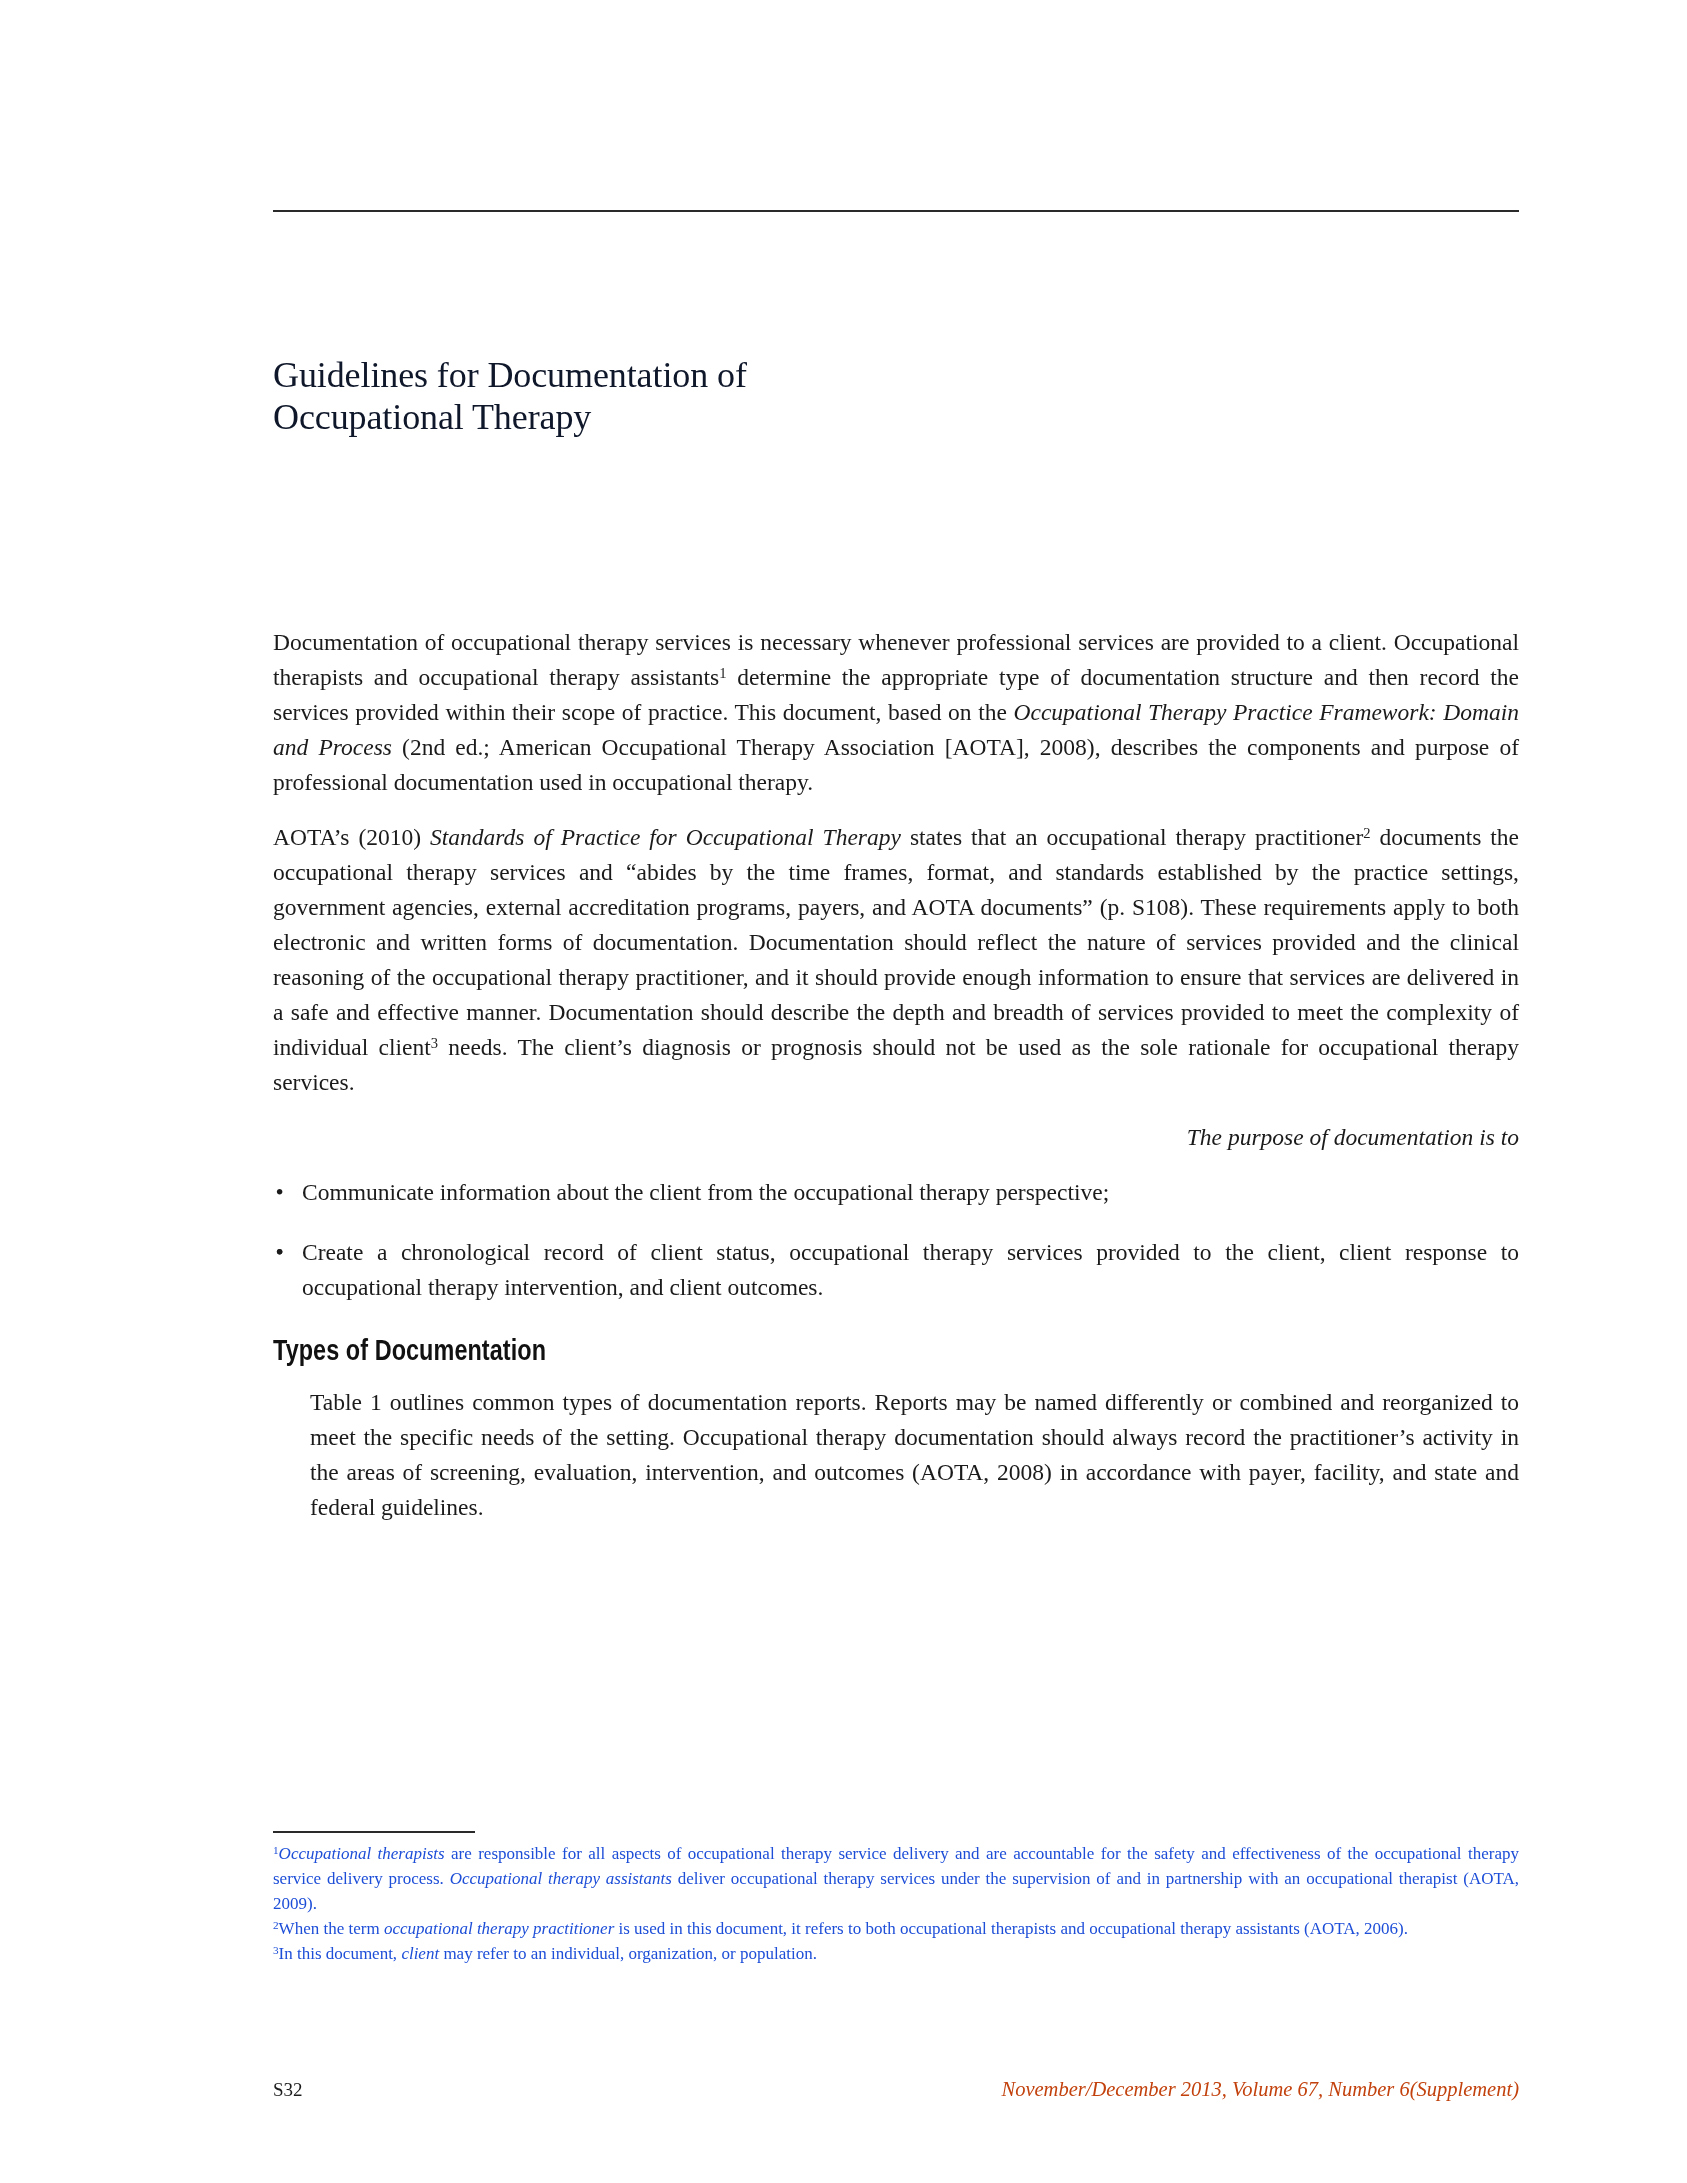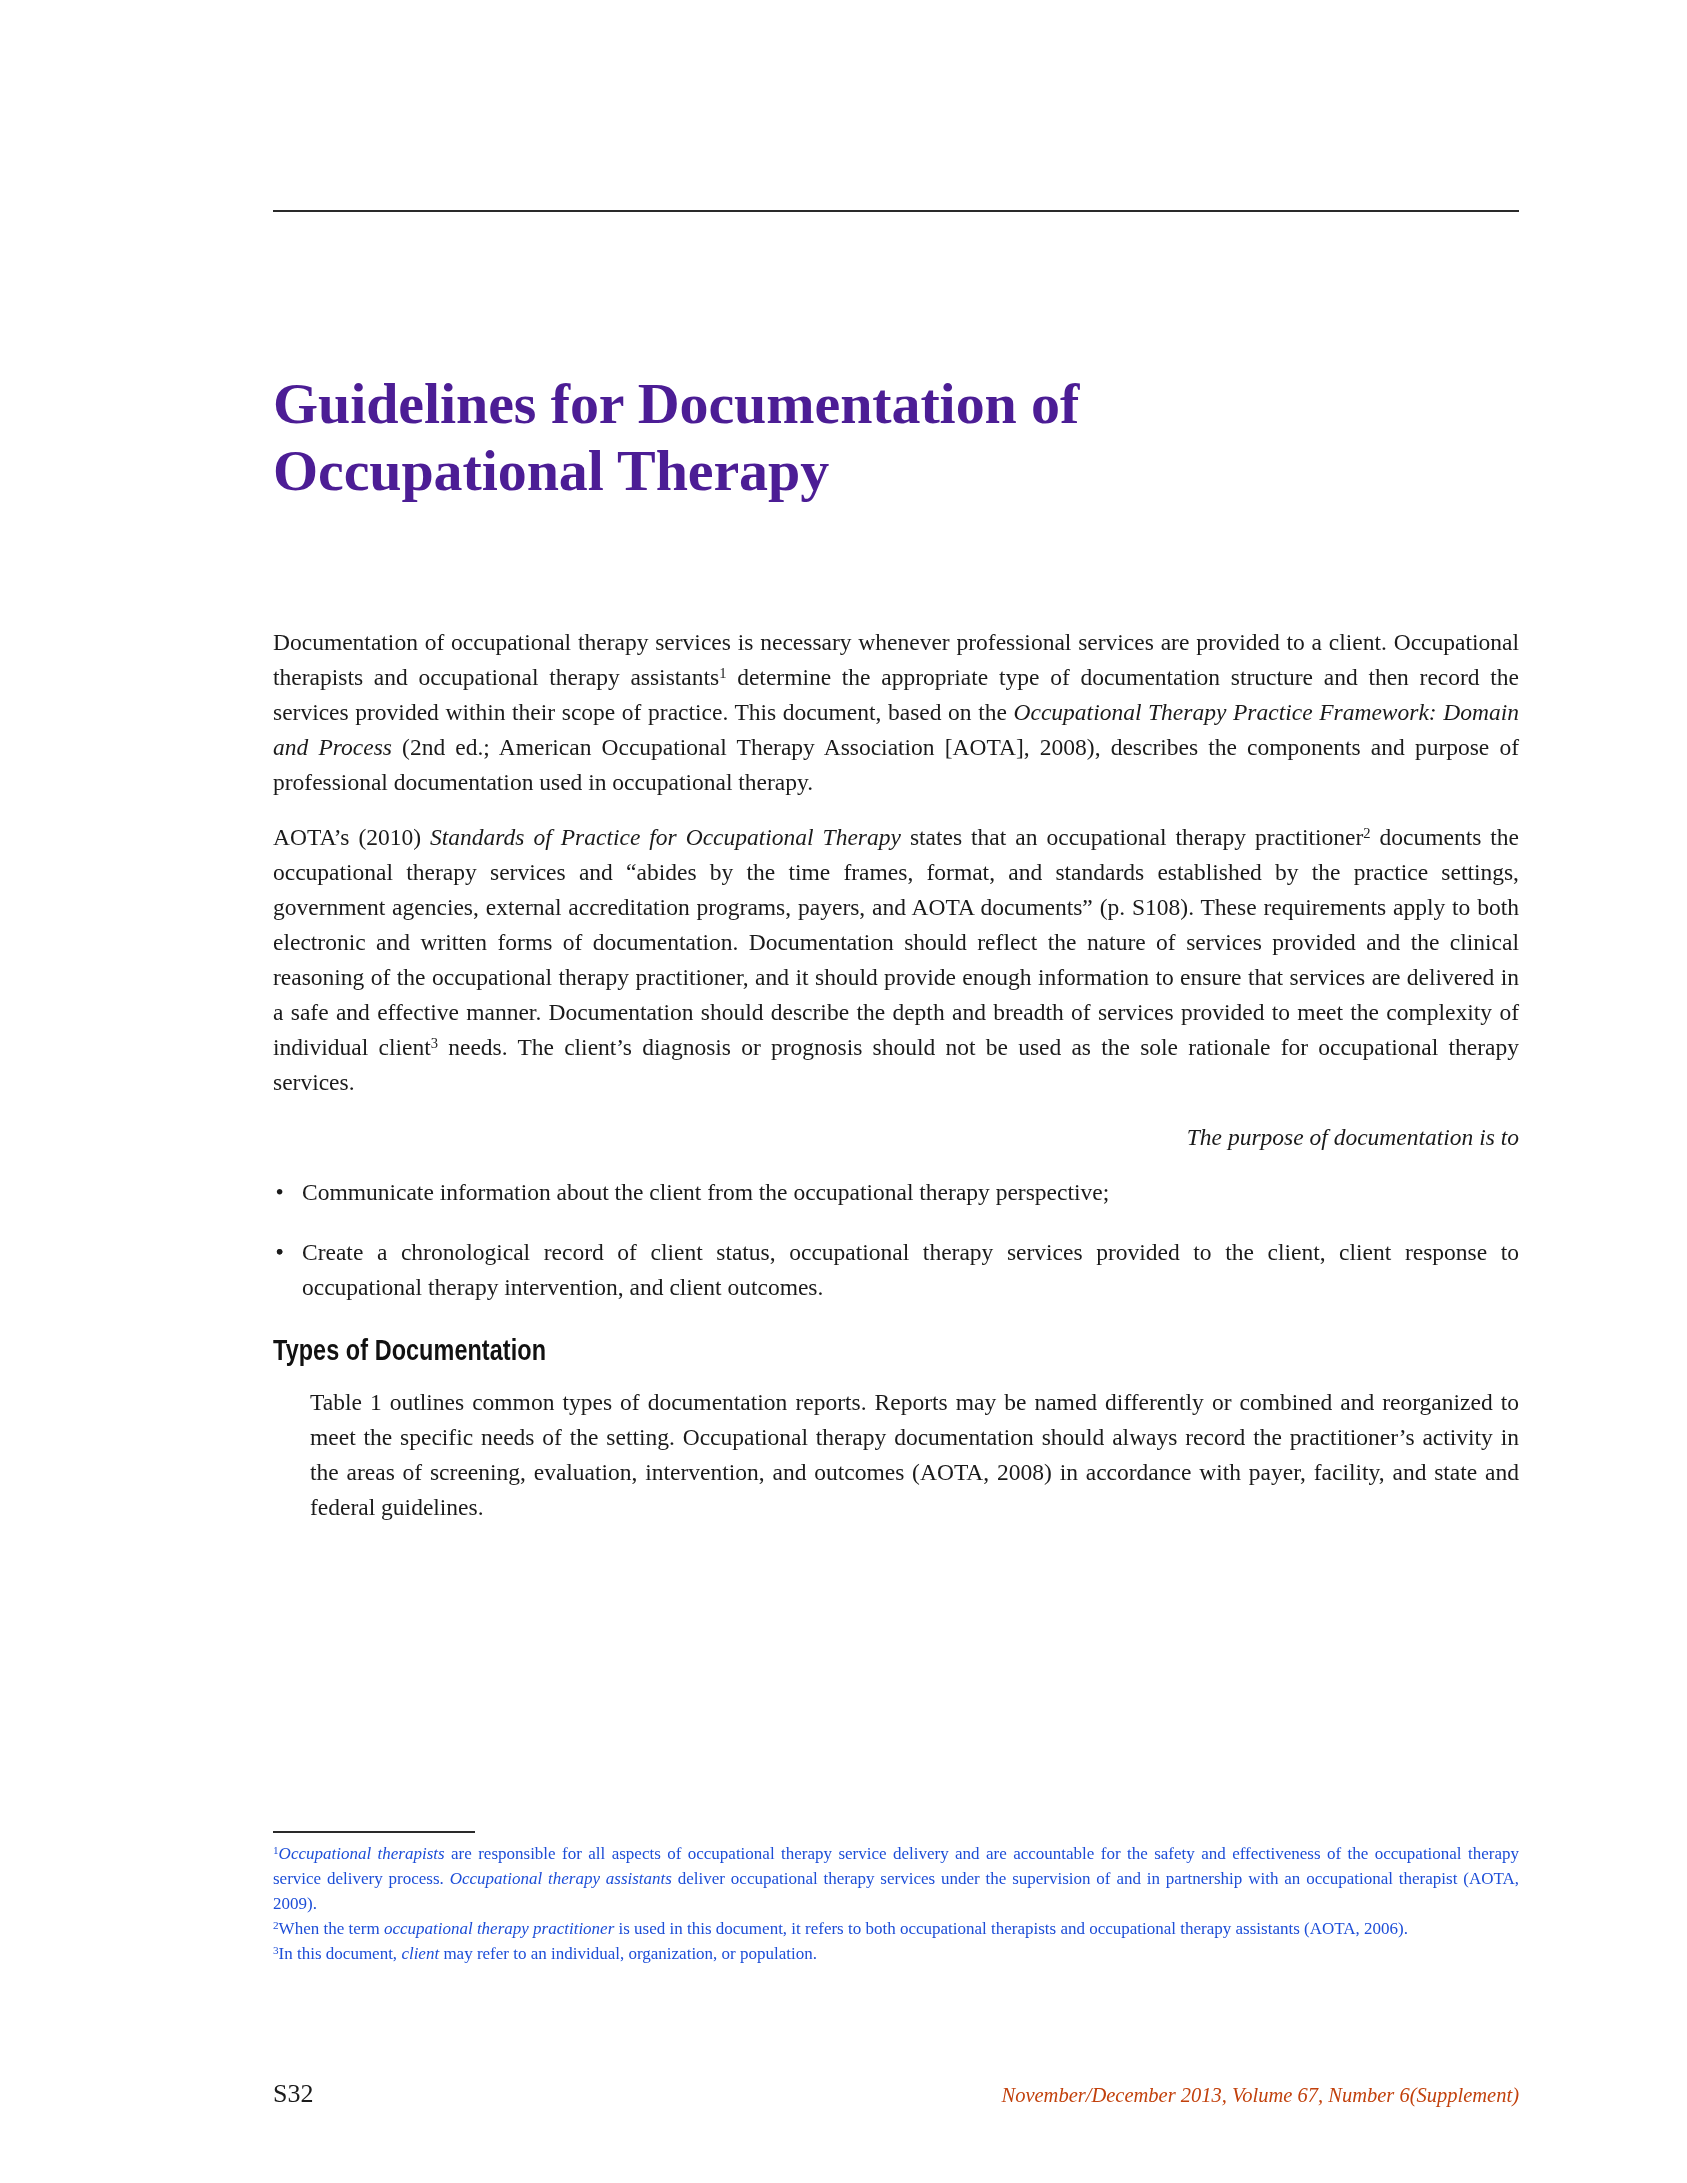--- a/index.html
+++ b/index.html
@@ -28,25 +28,25 @@
     background: #2a2a2a;
   }
 
   
   .doc-title {
     position: absolute;
     left: 273px;
     top: 331px;
     width: 992px;
     font-family: "Liberation Serif", serif;
-    font-weight: 700;
-    font-size: 58px;
+    font-weight: 400;
+    font-size: 36px;
     line-height: 1.16;
     letter-spacing: -0.1px;
-    color: #4c1d95;
+    color: #0f172a;
   }
 
   
   .body-block {
     position: absolute;
     left: 273px;
     top: 625px;
     width: 1246px;
   }
 
@@ -137,21 +137,21 @@
   .footer {
     position: absolute;
     left: 273px;
     top: 2048px;
     width: 1246px;
     display: flex;
     align-items: baseline;
     justify-content: space-between;
   }
   .folio {
-    font-size: 26px;
+    font-size: 19px;
     color: #1b1b1b;
     font-family: "Liberation Serif", serif;
     margin-top: 31px;
   }
   .running-foot {
     font-size: 20.5px;
     font-style: italic;
     color: #c2410c;
     font-family: "Liberation Serif", serif;
   }

